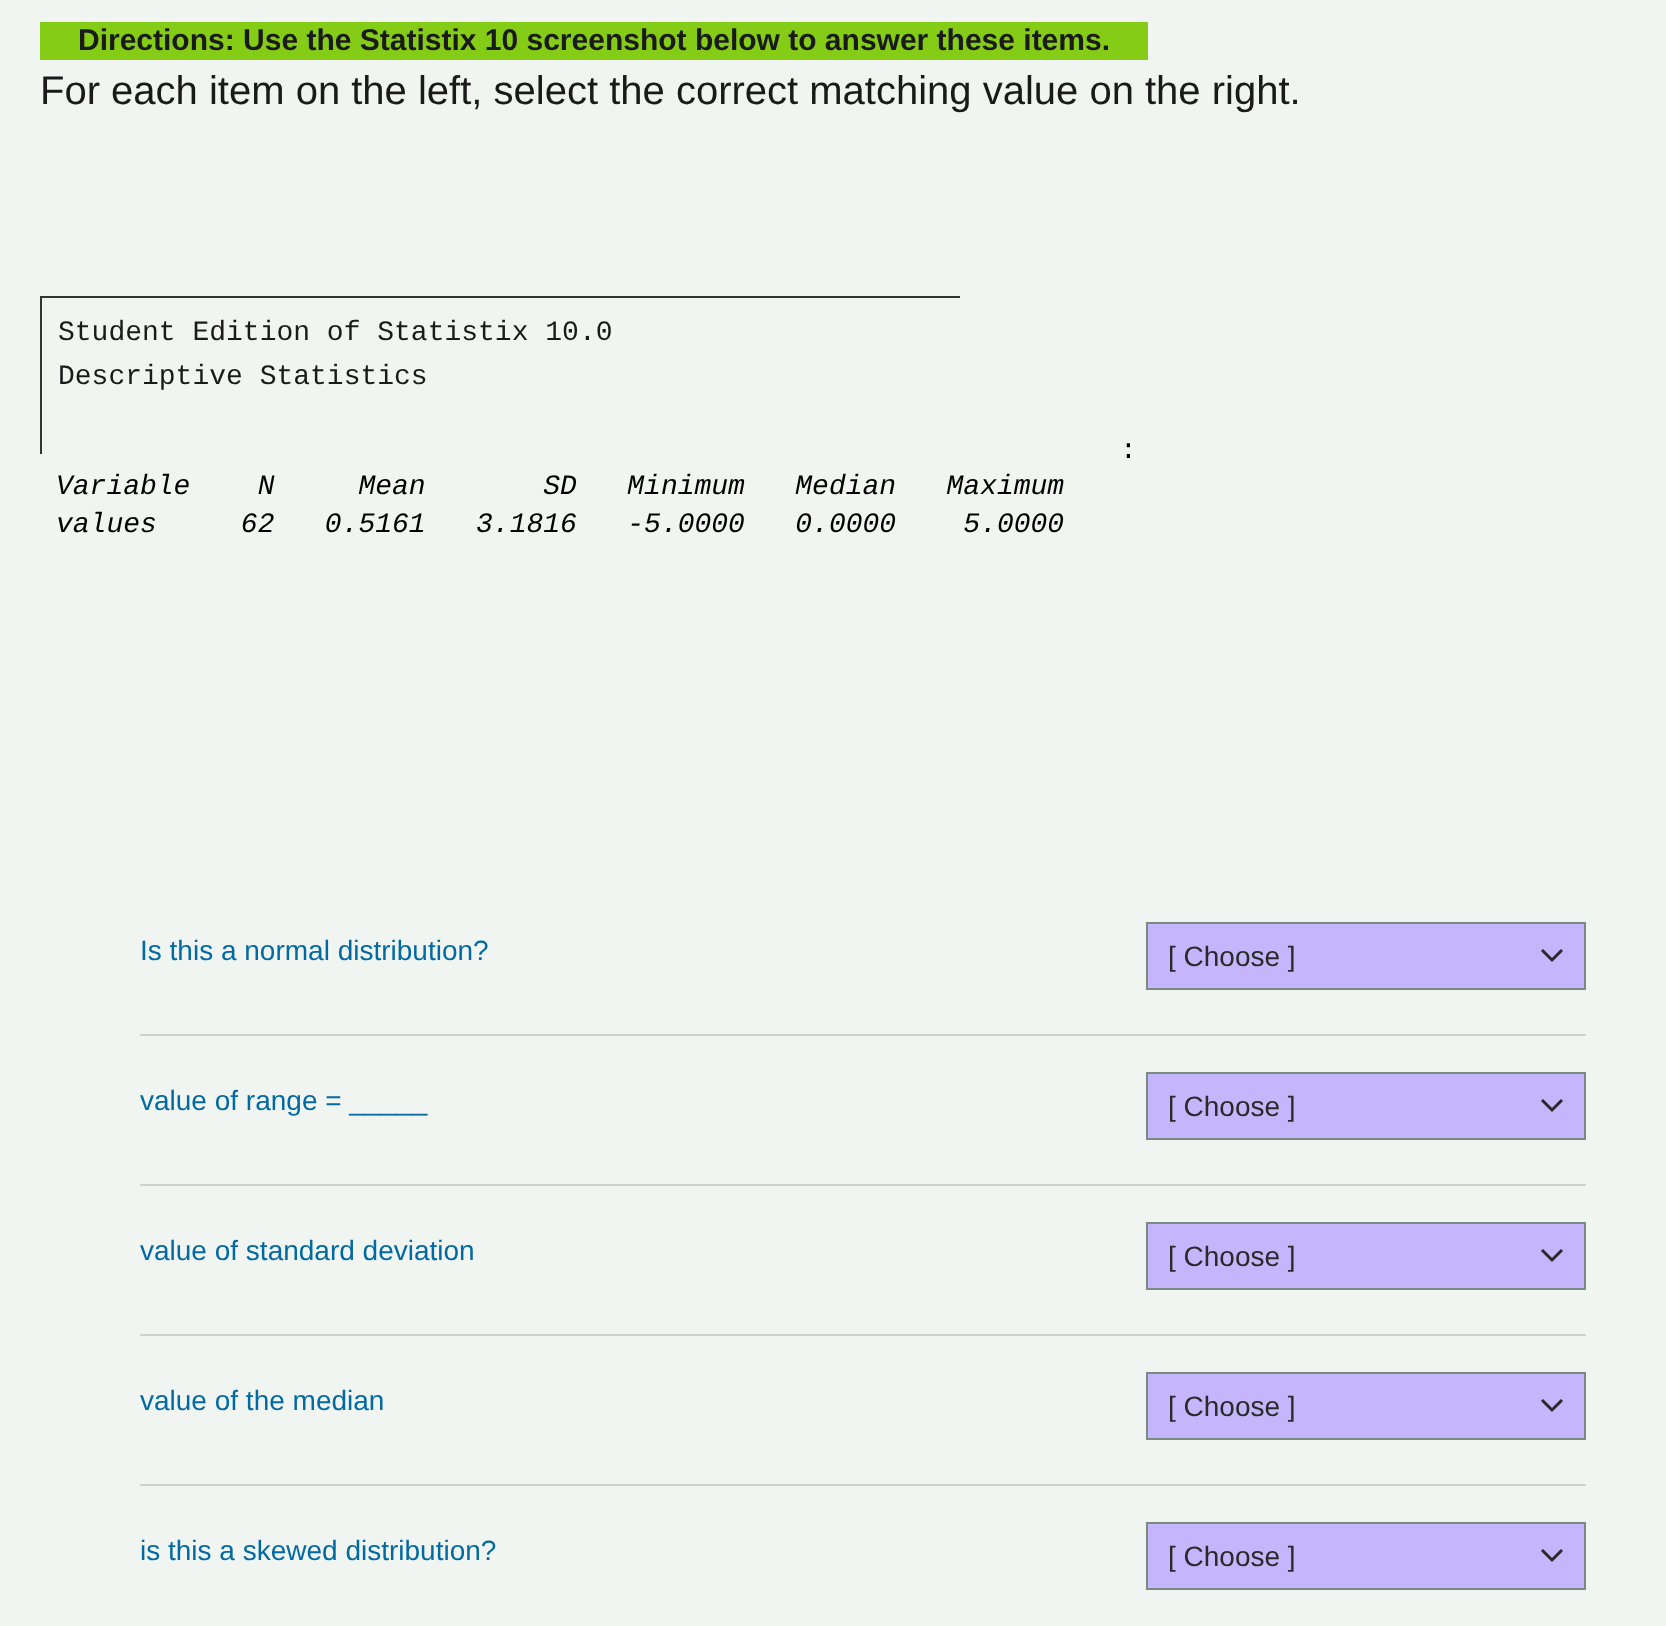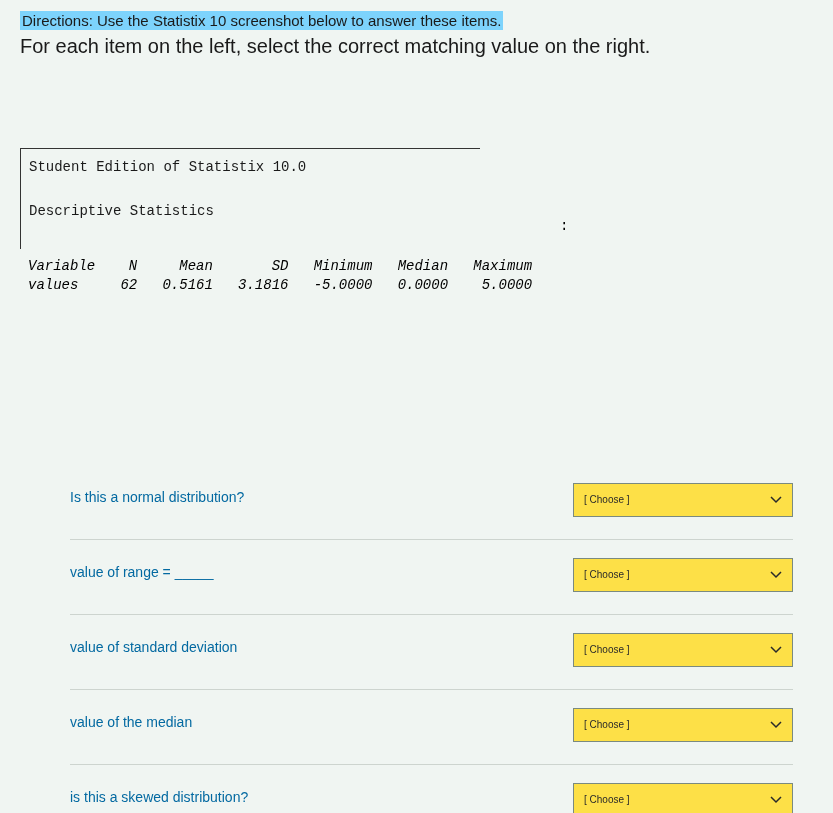--- a/index.html
+++ b/index.html
@@ -11,41 +11,41 @@
     padding: 12px 20px 20px 20px;
     position: relative;
     overflow: hidden;
   }
   .directions-line {
     font-size: 15px;
     color: #1a1a1a;
     margin-bottom: 6px;
   }
   .highlight {
-    background: #7dd3fc;
-    padding: 1px 2px;
-    font-weight: 400;
+    background: #84cc16;
+    padding: 1px 19px;
+    font-weight: 700;
   }
   .subline {
     font-size: 20px;
     color: #1a1a1a;
     margin-bottom: 90px;
   }
   .stat-box {
     border-top: 1px solid #333;
     border-left: 1px solid #333;
     padding: 10px 8px 12px 8px;
     width: 460px;
     font-family: "Courier New", monospace;
     font-size: 14px;
     color: #1a1a1a;
     margin-bottom: 8px;
   }
   .stat-title {
-    margin-bottom: 28px;
+    margin-bottom: 6px;
   }
   .stat-subtitle {
     margin-bottom: 18px;
   }
   .stat-table {
     font-family: "Courier New", monospace;
     white-space: pre;
     font-size: 14px;
     line-height: 1.35;
     margin-left: 8px;
@@ -72,26 +72,26 @@
   }
   .q-label {
     font-size: 14px;
     color: #0369a1;
     padding-top: 6px;
   }
   .dropdown {
     width: 220px;
     height: 34px;
     border: 1px solid #7a8a80;
-    background: #fde047;
+    background: #c4b5fd;
     display: flex;
     align-items: center;
     justify-content: space-between;
     padding: 0 10px;
-    font-size: 10px;
+    font-size: 14px;
     color: #2a2a2a;
     cursor: pointer;
   }
   .chev {
     font-size: 12px;
     color: #2a2a2a;
   }
 </style>
 </head>
 <body>

